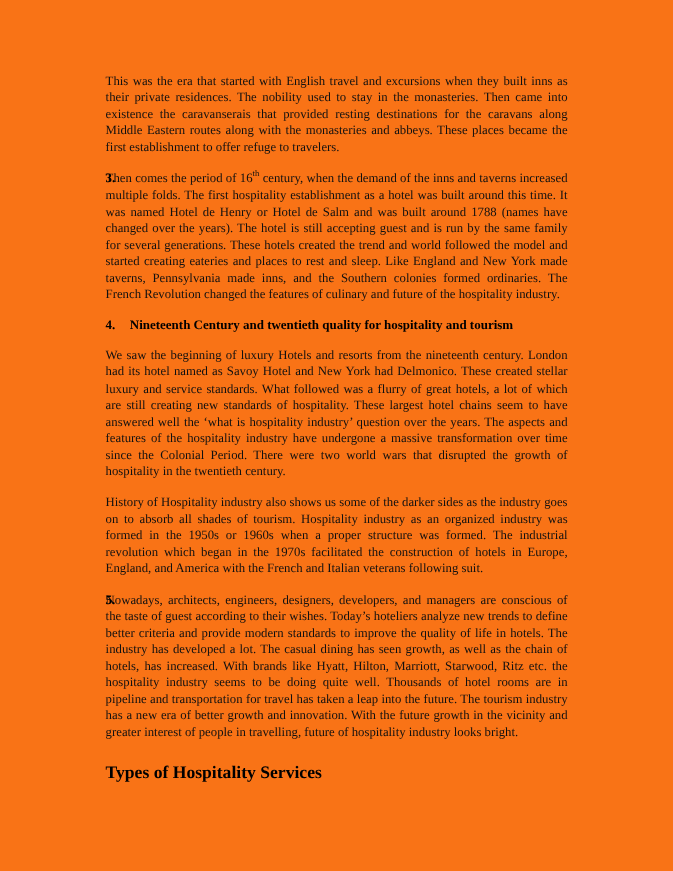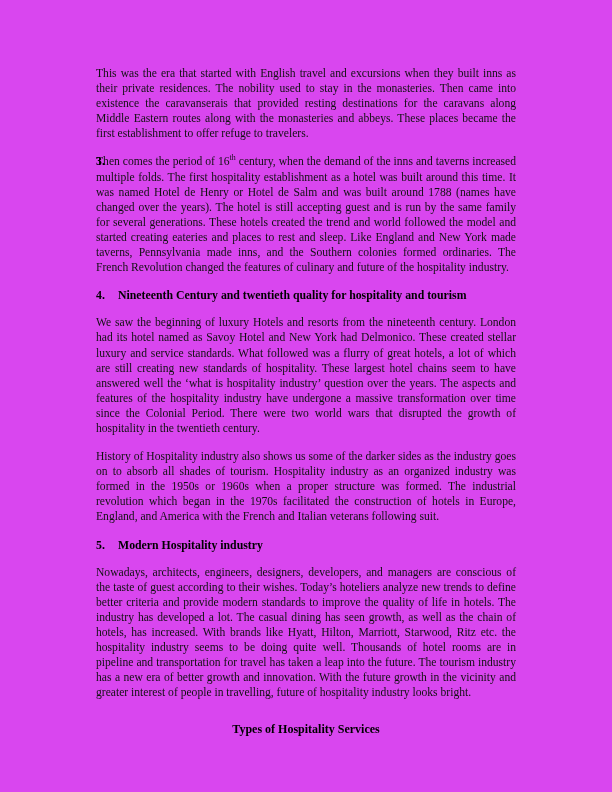--- a/index.html
+++ b/index.html
@@ -11,21 +11,21 @@
     width: 612px;
     height: 792px;
     font-family: "Liberation Serif", "DejaVu Serif", serif;
     color: #000000;
     overflow: hidden;
   }
   .page {
     position: relative;
     width: 612px;
     height: 792px;
-    background: #d946ef;
+    background: #f97316;
     box-sizing: border-box;
     padding: 66px 96px 0 96px;
   }
   .body-text {
     font-size: 11.6px;
     line-height: 15.1px;
     text-align: justify;
     margin: 0 0 13px 0;
     color: #111111;
     -webkit-font-smoothing: antialiased;
@@ -41,26 +41,25 @@
   }
   .numbered-heading .num {
     position: absolute;
     left: 0;
     top: 0;
     width: 18px;
     text-align: left;
     font-weight: bold;
   }
   .sub-heading {
-    font-size: 12px;
+    font-size: 16px;
     line-height: 15.1px;
     font-weight: bold;
     margin: 0;
     color: #000000;
-    text-align: center;
   }
   .gap-before-heading { margin-top: 9px; }
   sup {
     font-size: 0.68em;
     vertical-align: super;
     line-height: 0;
   }
   .spacer-sm { height: 9px; }
 </style>
 </head>
@@ -80,21 +79,20 @@
     <span class="num">4.</span>
     <span>Nineteenth Century and twentieth quality for hospitality and tourism</span>
   </div>
 
   <p class="body-text">We saw the beginning of luxury Hotels and resorts from the nineteenth century. London had its hotel named as Savoy Hotel and New York had Delmonico. These created stellar luxury and service standards. What followed was a flurry of great hotels, a lot of which are still creating new standards of hospitality. These largest hotel chains seem to have answered well the ‘what is hospitality industry’ question over the years. The aspects and features of the hospitality industry have undergone a massive transformation over time since the Colonial Period. There were two world wars that disrupted the growth of hospitality in the twentieth century.</p>
 
   <p class="body-text">History of Hospitality industry also shows us some of the darker sides as the industry goes on to absorb all shades of tourism. Hospitality industry as an organized industry was formed in the 1950s or 1960s when a proper structure was formed. The industrial revolution which began in the 1970s facilitated the construction of hotels in Europe, England, and America with the French and Italian veterans following suit.</p>
 
   <div class="numbered-heading gap-before-heading">
     <span class="num">5.</span>
-    <span>Modern Hospitality industry</span>
   </div>
 
   <p class="body-text">Nowadays, architects, engineers, designers, developers, and managers are conscious of the taste of guest according to their wishes. Today’s hoteliers analyze new trends to define better criteria and provide modern standards to improve the quality of life in hotels. The industry has developed a lot. The casual dining has seen growth, as well as the chain of hotels, has increased. With brands like Hyatt, Hilton, Marriott, Starwood, Ritz etc. the hospitality industry seems to be doing quite well. Thousands of hotel rooms are in pipeline and transportation for travel has taken a leap into the future. The tourism industry has a new era of better growth and innovation. With the future growth in the vicinity and greater interest of people in travelling, future of hospitality industry looks bright.</p>
 
   <div class="spacer-sm"></div>
 
   <p class="sub-heading">Types of Hospitality Services</p>
 
 </div>
 

